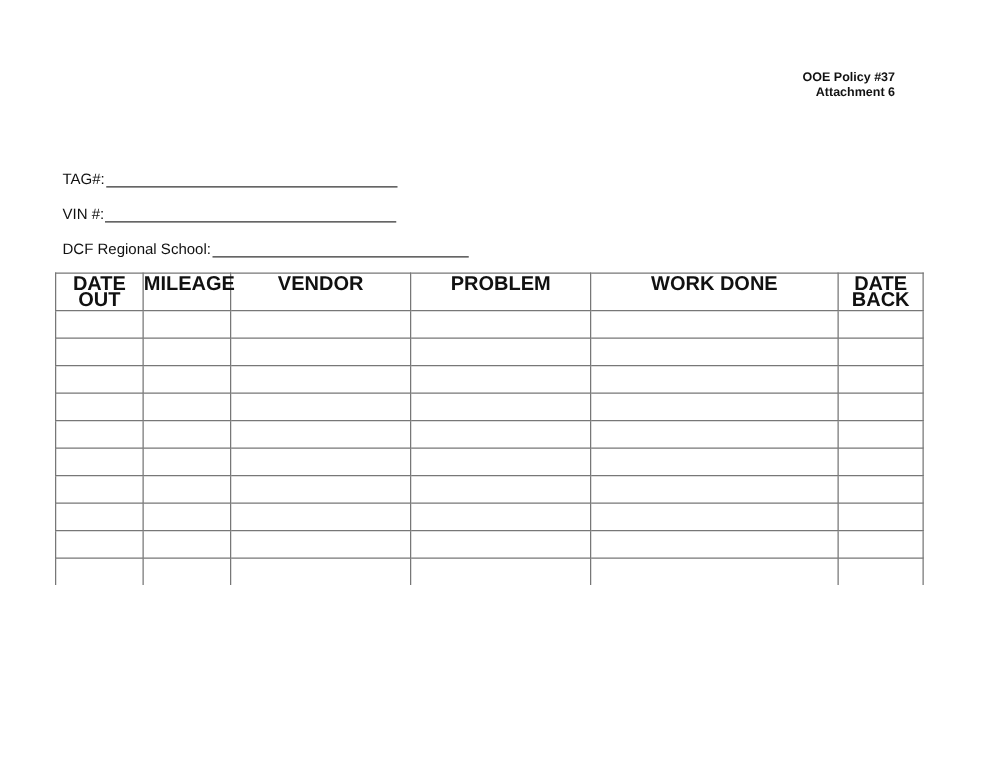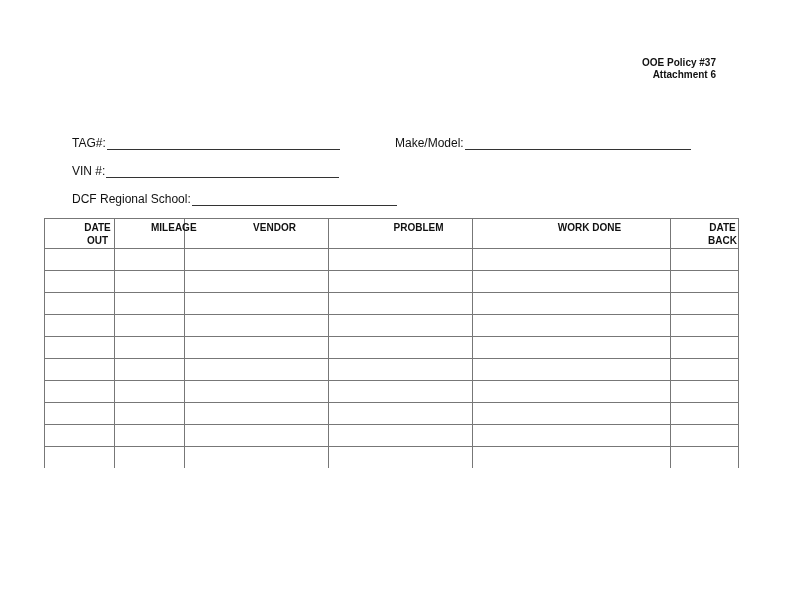--- a/index.html
+++ b/index.html
@@ -1,41 +1,37 @@
 <!DOCTYPE html>
 <html><head>
 <meta charset="utf-8">
 <style>
   body{margin:0;background:#fff;}
   .page{position:relative;width:790px;height:468px;background:#fff;font-family:"Liberation Sans",sans-serif;color:#111;}
   .policy{position:absolute;right:74px;top:57px;text-align:right;font-weight:bold;font-size:10px;line-height:12px;}
   .title{position:absolute;left:0;width:770px;top:96px;text-align:center;font-weight:bold;font-size:12px;line-height:14px;}
-  .field{position:absolute;font-size:12px;display:flex;align-items:flex-end;margin-left:22px;}
+  .field{position:absolute;font-size:12px;display:flex;align-items:flex-end;}
   .field .line{border-bottom:1px solid #333;height:12px;margin-left:1px;}
   table{position:absolute;left:44px;top:218px;width:694px;border-collapse:collapse;table-layout:fixed;}
   th,td{border:1px solid #777;padding:0;}
-  th{height:27px;font-size:10px;font-weight:bold;vertical-align:top;line-height:13px;padding-top:2px;padding-left:36px;}
+  th{height:27px;font-size:16px;font-weight:bold;vertical-align:top;line-height:13px;padding-top:2px;}
   td{height:21px;}
 </style>
 </head>
 <body>
 
 <div class="page">
   <div class="policy">
     <div>OOE Policy #37</div>
     <div>Attachment 6</div>
   </div>
 
   <div class="field" style="left:50px;top:136px;">
     <span>TAG#:</span>
     <span class="line" style="width:233px;"></span>
-  </div>
-  <div class="field" style="left:373px;top:136px;">
-    <span>Make/Model:</span>
-    <span class="line" style="width:226px;"></span>
   </div>
   <div class="field" style="left:50px;top:164px;">
     <span>VIN #:</span>
     <span class="line" style="width:233px;"></span>
   </div>
   <div class="field" style="left:50px;top:192px;">
     <span>DCF Regional School:</span>
     <span class="line" style="width:205px;"></span>
   </div>
 

